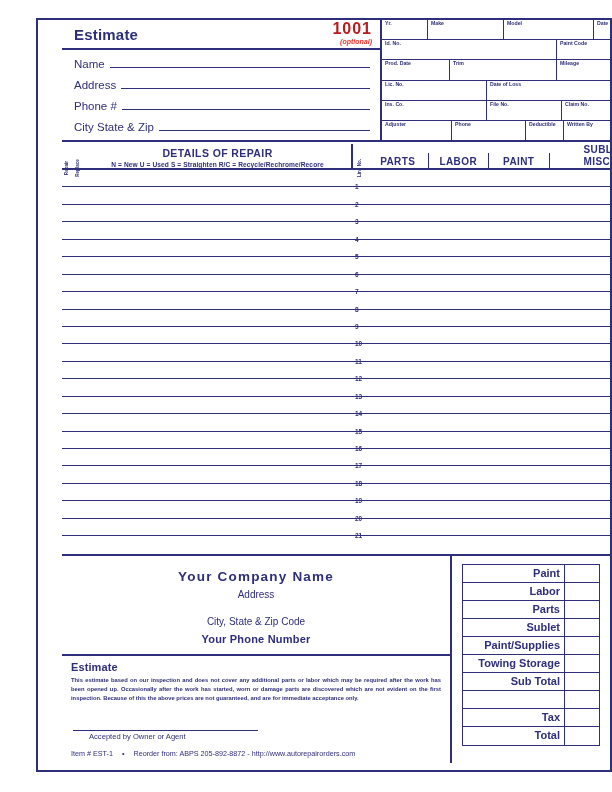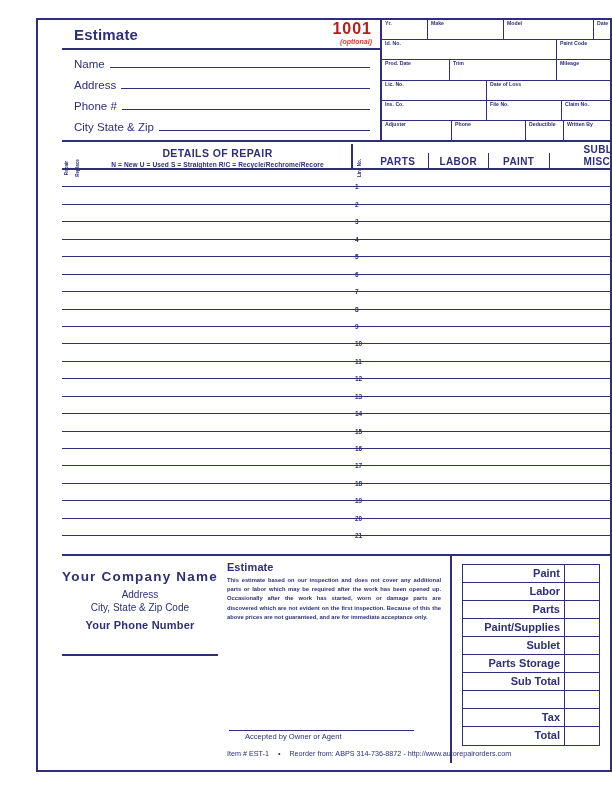--- a/index.html
+++ b/index.html
@@ -221,40 +221,41 @@
     display: flex;
     align-items: stretch;
     height: 207px;
     box-sizing: border-box;
   }
   .bottom-left {
     width: 390px;
     border-right: 2.5px solid #2e2e7a;
     box-sizing: border-box;
     display: flex;
+    flex-direction: column;
   }
   .company-box {
     height: 100px;
     border-bottom: 2.5px solid #2e2e7a;
     box-sizing: border-box;
     text-align: center;
     padding-top: 13px;
   }
   .co-name {
     font-size: 13.5px;
     font-weight: bold;
     letter-spacing: 1.2px;
   }
   .co-addr {
     font-size: 10px;
     margin-top: 5px;
   }
   .co-city {
     font-size: 10px;
-    margin-top: 2px;
+    margin-top: 16px;
   }
   .co-phone {
     font-size: 11px;
     font-weight: bold;
     margin-top: 6px;
     letter-spacing: 0.2px;
   }
   .terms {
     flex: 1;
     padding: 5px 9px 0 9px;
@@ -894,50 +895,50 @@
         <div class="terms-body">This  estimate based on our inspection and does not cover any additional parts or labor which may be required after the work has been opened up. Occasionally after the work has started, worn or damage parts are discovered which are not evident on the first inspection. Because of this the above prices are not guaranteed, and are for immediate acceptance only.</div>
 
         <div class="sig-wrap">
           <div class="sig-line"></div>
           <div class="sig-label">Accepted by Owner or Agent</div>
         </div>
 
         <div class="footer-line">
           <span>Item # EST-1</span>
           <span class="sep">•</span>
-          <span>Reorder from: ABPS 314-736-8872 - http://www.autorepairorders.com</span>
+          <span>Reorder from: ABPS 205-892-8872 - http://www.autorepairorders.com</span>
         </div>
       </div>
 
     </div>
 
     <div class="bottom-right">
       <div class="totals" id="totals-rows">
           <div class="trow-total">
             <div class="t-label">Paint</div>
             <div class="t-value"></div>
           </div>
           <div class="trow-total">
             <div class="t-label">Labor</div>
             <div class="t-value"></div>
           </div>
           <div class="trow-total">
             <div class="t-label">Parts</div>
             <div class="t-value"></div>
           </div>
           <div class="trow-total">
+            <div class="t-label">Sublet</div>
+            <div class="t-value"></div>
+          </div>
+          <div class="trow-total">
             <div class="t-label">Paint/Supplies</div>
             <div class="t-value"></div>
           </div>
           <div class="trow-total">
-            <div class="t-label">Sublet</div>
-            <div class="t-value"></div>
-          </div>
-          <div class="trow-total">
-            <div class="t-label">Parts Storage</div>
+            <div class="t-label">Towing Storage</div>
             <div class="t-value"></div>
           </div>
           <div class="trow-total">
             <div class="t-label">Sub Total</div>
             <div class="t-value"></div>
           </div>
           <div class="trow-total">
             <div class="t-label"></div>
             <div class="t-value"></div>
           </div>

